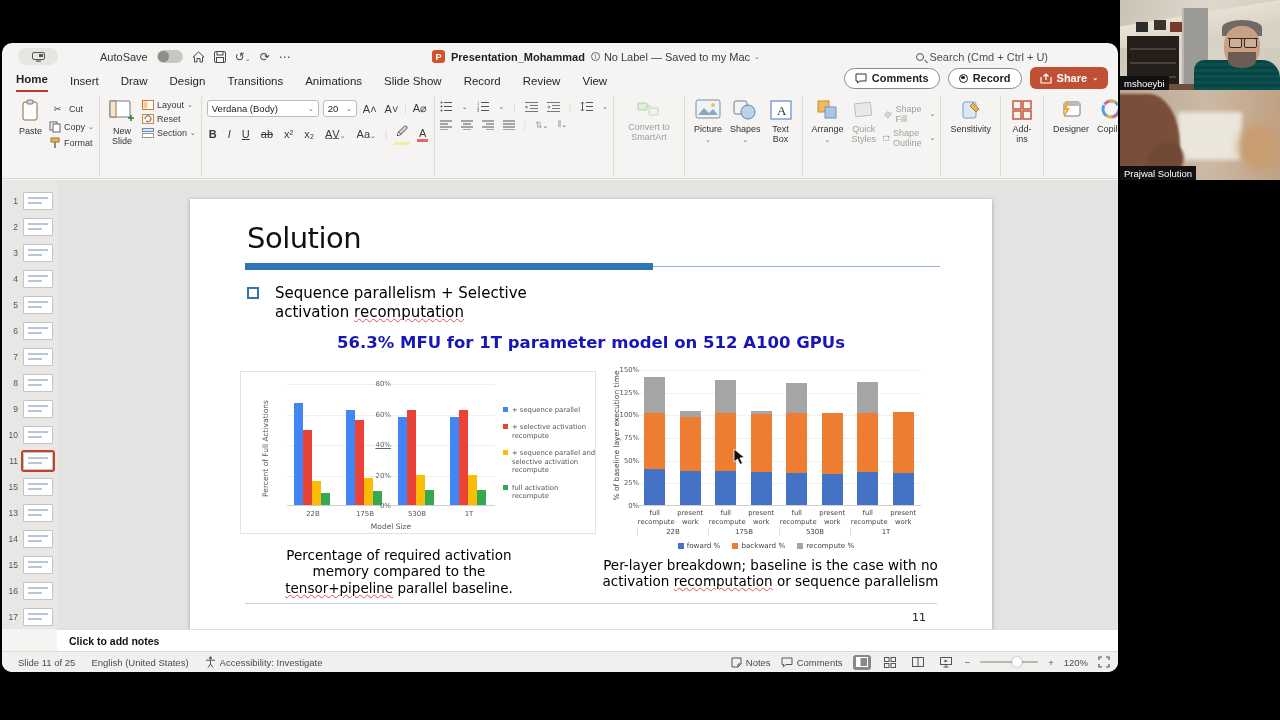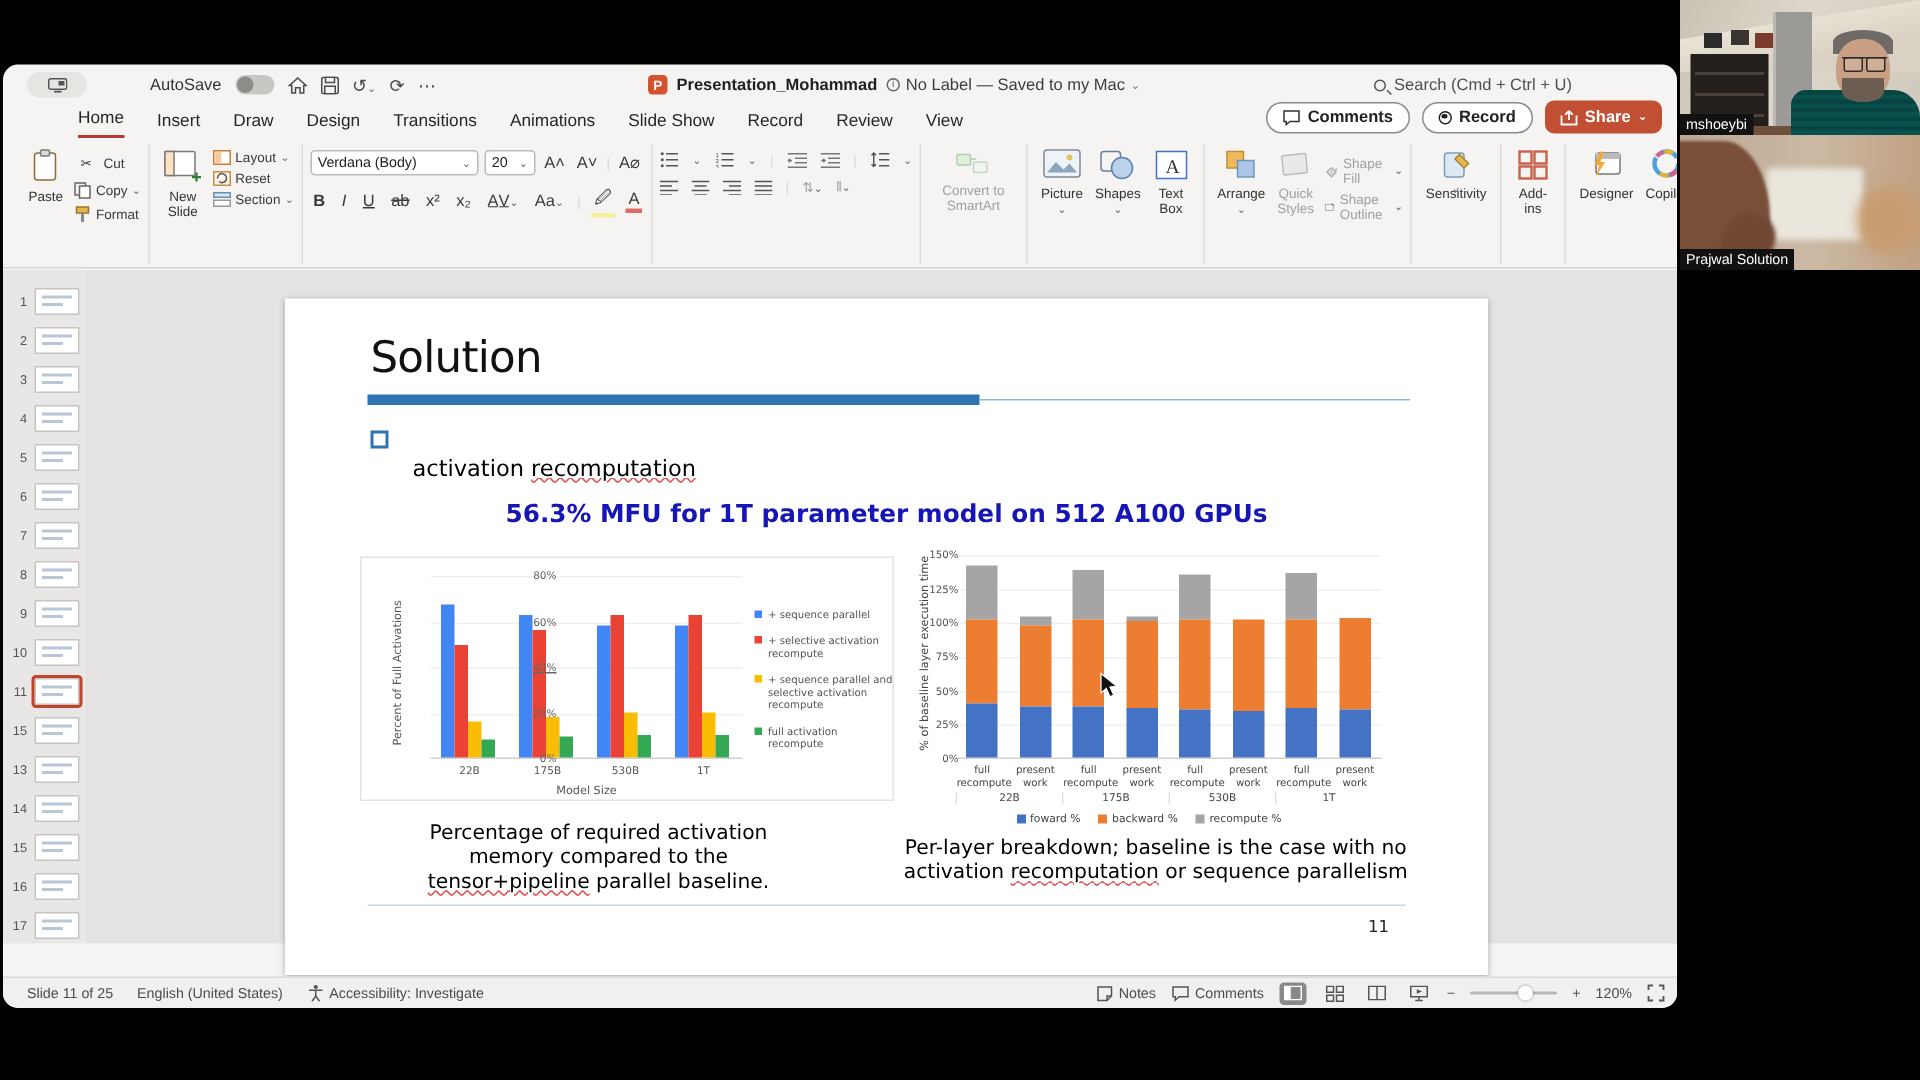--- a/index.html
+++ b/index.html
@@ -30,21 +30,21 @@
             display:flex; align-items:center; justify-content:center; color:#666; }
   .tb-search { position:absolute; right:70px; display:flex; align-items:center; gap:5px; color:#4f4f4f; }
   .lens { width:8px; height:8px; border:1.3px solid #555; border-radius:50%; position:relative; }
   .lens::after { content:""; position:absolute; left:7px; top:7px; width:4px; height:1.3px;
                  background:#555; transform:rotate(45deg); }
 
   
   #ribbon-tabs { position:absolute; left:0; top:27px; width:100%; height:22px; display:flex;
                  align-items:flex-end; padding-left:14px; gap:22px; font-size:11.5px; color:#262626; }
   .rtab { padding-bottom:5px; cursor:default; }
-  .rtab.active { font-weight:normal; border-bottom:2.5px solid #b43b32;margin-left:36px; }
+  .rtab.active { font-weight:bold; border-bottom:2.5px solid #b43b32; }
   #tabs-right { position:absolute; right:10px; top:24px; display:flex; gap:8px; align-items:center; }
   .chip { height:21px; border:1px solid #8a8a8a; border-radius:11px; background:#fff;
           display:flex; align-items:center; gap:5px; padding:0 10px; font-size:11px; font-weight:bold; color:#222; }
   .chip .dot { width:9px; height:9px; border:1.6px solid #222; border-radius:50%; position:relative; }
   .chip .dot::after { content:""; position:absolute; left:1.4px; top:1.4px; width:3.6px; height:3.6px;
           background:#222; border-radius:50%; }
   .share-chip { height:22px; background:#c14f33; border:none; border-radius:6px; color:#fff;
           display:flex; align-items:center; gap:5px; padding:0 10px; font-size:11px; font-weight:bold; }
 
   
@@ -88,21 +88,21 @@
   #headline { position:absolute; left:0; top:134px; width:100%; text-align:center;
               font-size:16.5px; font-weight:bold; color:#1616b6; }
 
   
   #lchart { position:absolute; left:50px; top:172px; width:356px; height:163px; background:#fff;
             border:1px solid #e3e3e3; }
   #lc-ylabel { position:absolute; left:-31px; top:72px; width:110px; text-align:center;
                transform:rotate(-90deg); font-size:7.5px; color:#555; }
   #lc-plot { position:absolute; left:46px; top:12px; width:208px; height:122px; border-bottom:1px solid #cfcfcf; }
   .lc-grid { position:absolute; left:0; width:100%; height:1px; background:#efefef; }
-  .lc-tick { position:absolute; right:224px; font-size:7px; color:#666; transform:translateY(-50%); }
+  .lc-tick { position:absolute; right:204px; font-size:7px; color:#666; transform:translateY(-50%); }
   .lc-group { position:absolute; bottom:0; display:flex; align-items:flex-end; }
   .lc-bar { width:9px; }
   .lc-cat { position:absolute; top:138px; font-size:7px; color:#555; width:52px; text-align:center; }
   #lc-xlabel { position:absolute; left:46px; top:150px; width:208px; text-align:center; font-size:7.5px; color:#555; }
   #lc-legend { position:absolute; left:262px; top:34px; width:92px; display:flex; flex-direction:column; gap:9px; }
   .lc-leg-item { display:flex; gap:4px; font-size:6.8px; color:#555; line-height:1.25; }
   .lc-leg-sw { width:5px; height:5px; flex:0 0 5px; margin-top:1px; }
 
   
   #rchart { position:absolute; left:415px; top:164px; width:322px; height:190px; background:#fff; }
@@ -672,21 +672,21 @@
       <div id="canvas">
 
         <div id="slide">
           <div id="slide-title">Solution</div>
           <div id="title-bar-thick"></div>
           <div id="title-bar-thin"></div>
 
           <div id="bullet-row">
             <div id="bullet-sq"></div>
             <div id="bullet-text">
-              <br>
+              <span>Sequence parallelism + Selective</span><br>
               <span>activation </span><span class="sqg">recomputation</span>
             </div>
           </div>
 
           <div id="headline">56.3% MFU for 1T parameter model on 512 A100 GPUs</div>
 
           <div id="lchart">
             <div id="lc-ylabel">Percent of Full Activations</div>
             <div id="lc-plot">
                 <div class="lc-grid" style="top: 91.5px;"></div>
@@ -866,20 +866,23 @@
             <span>Per-layer breakdown; baseline is the case with no</span><br>
             <span>activation </span><span class="sqg">recomputation</span><span> or sequence parallelism</span>
           </div>
 
           <div id="slide-divider"></div>
           <div id="page-num">11</div>
         </div>
       </div>
     </div>
 
+    <div id="notes-bar">
+      <span>Click to add notes</span>
+    </div>
 
     <div id="statusbar">
       <span class="sb-item">Slide 11 of 25</span>
       <span class="sb-item">English (United States)</span>
       <span class="sb-item">
         <svg class="ic" width="11" height="12" viewBox="0 0 11 12">
           <circle cx="5.5" cy="2" r="1.4" fill="#555"></circle>
           <path d="M1 4.2 H10 M5.5 4 V8 M5.5 8 L3 11.5 M5.5 8 L8 11.5" stroke="#555" fill="none"></path>
         </svg>
         <span>Accessibility: Investigate</span>

